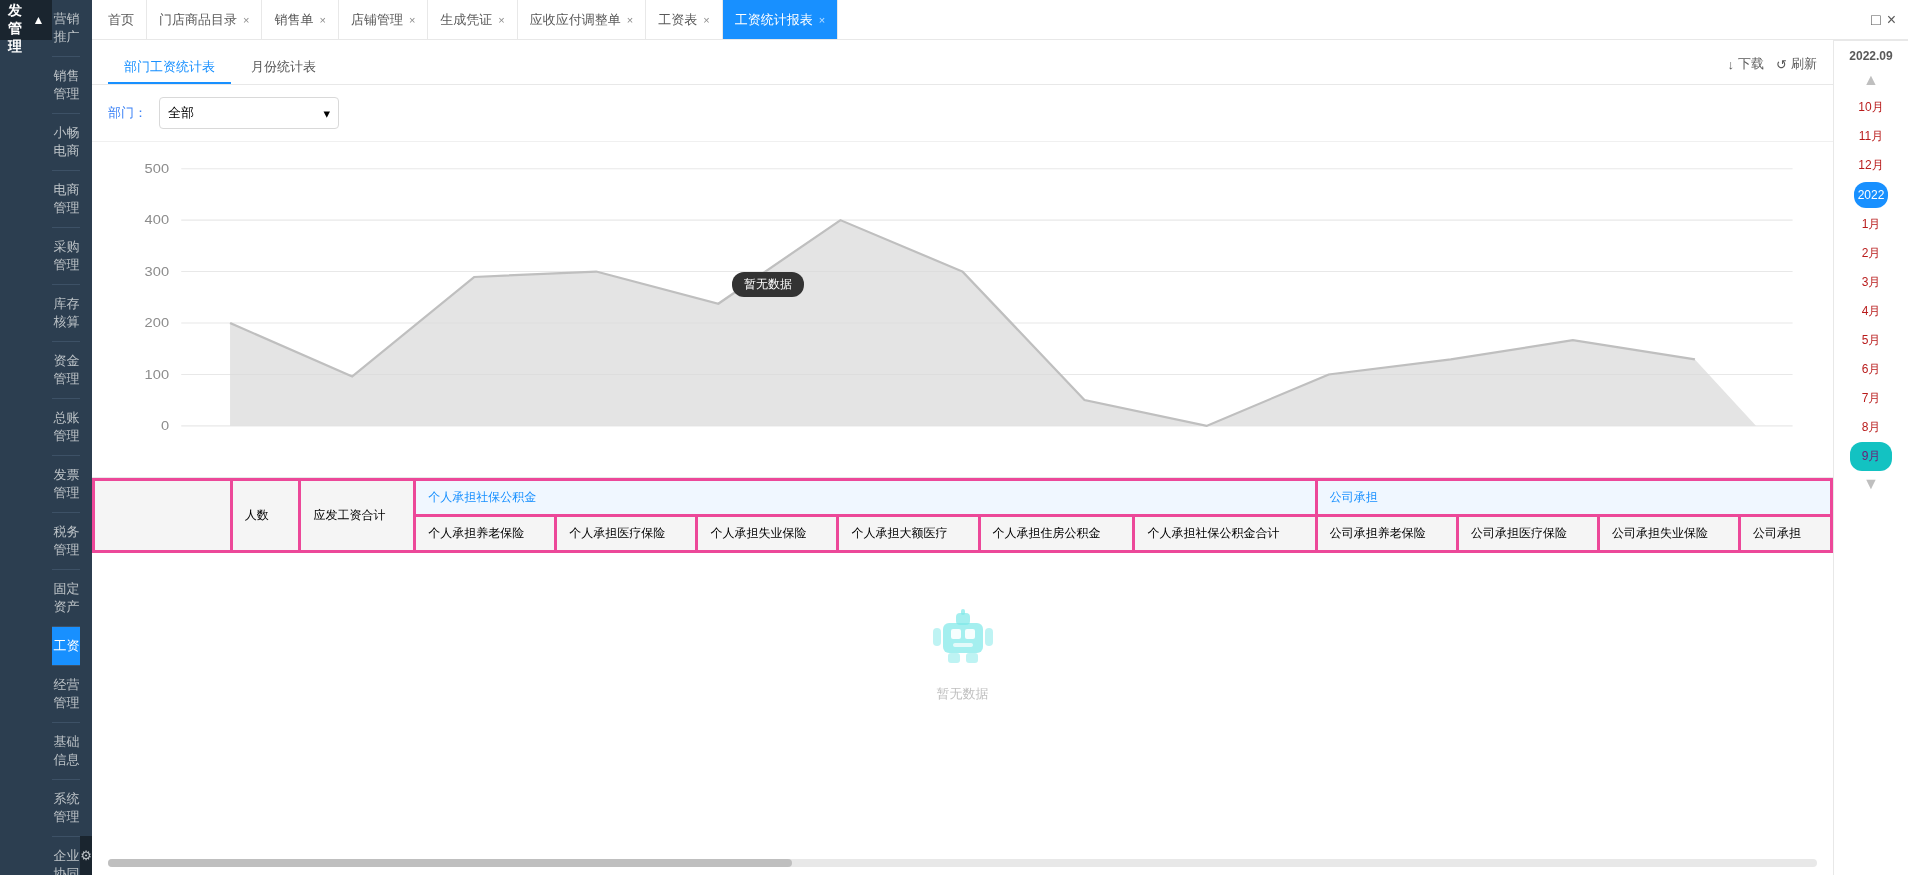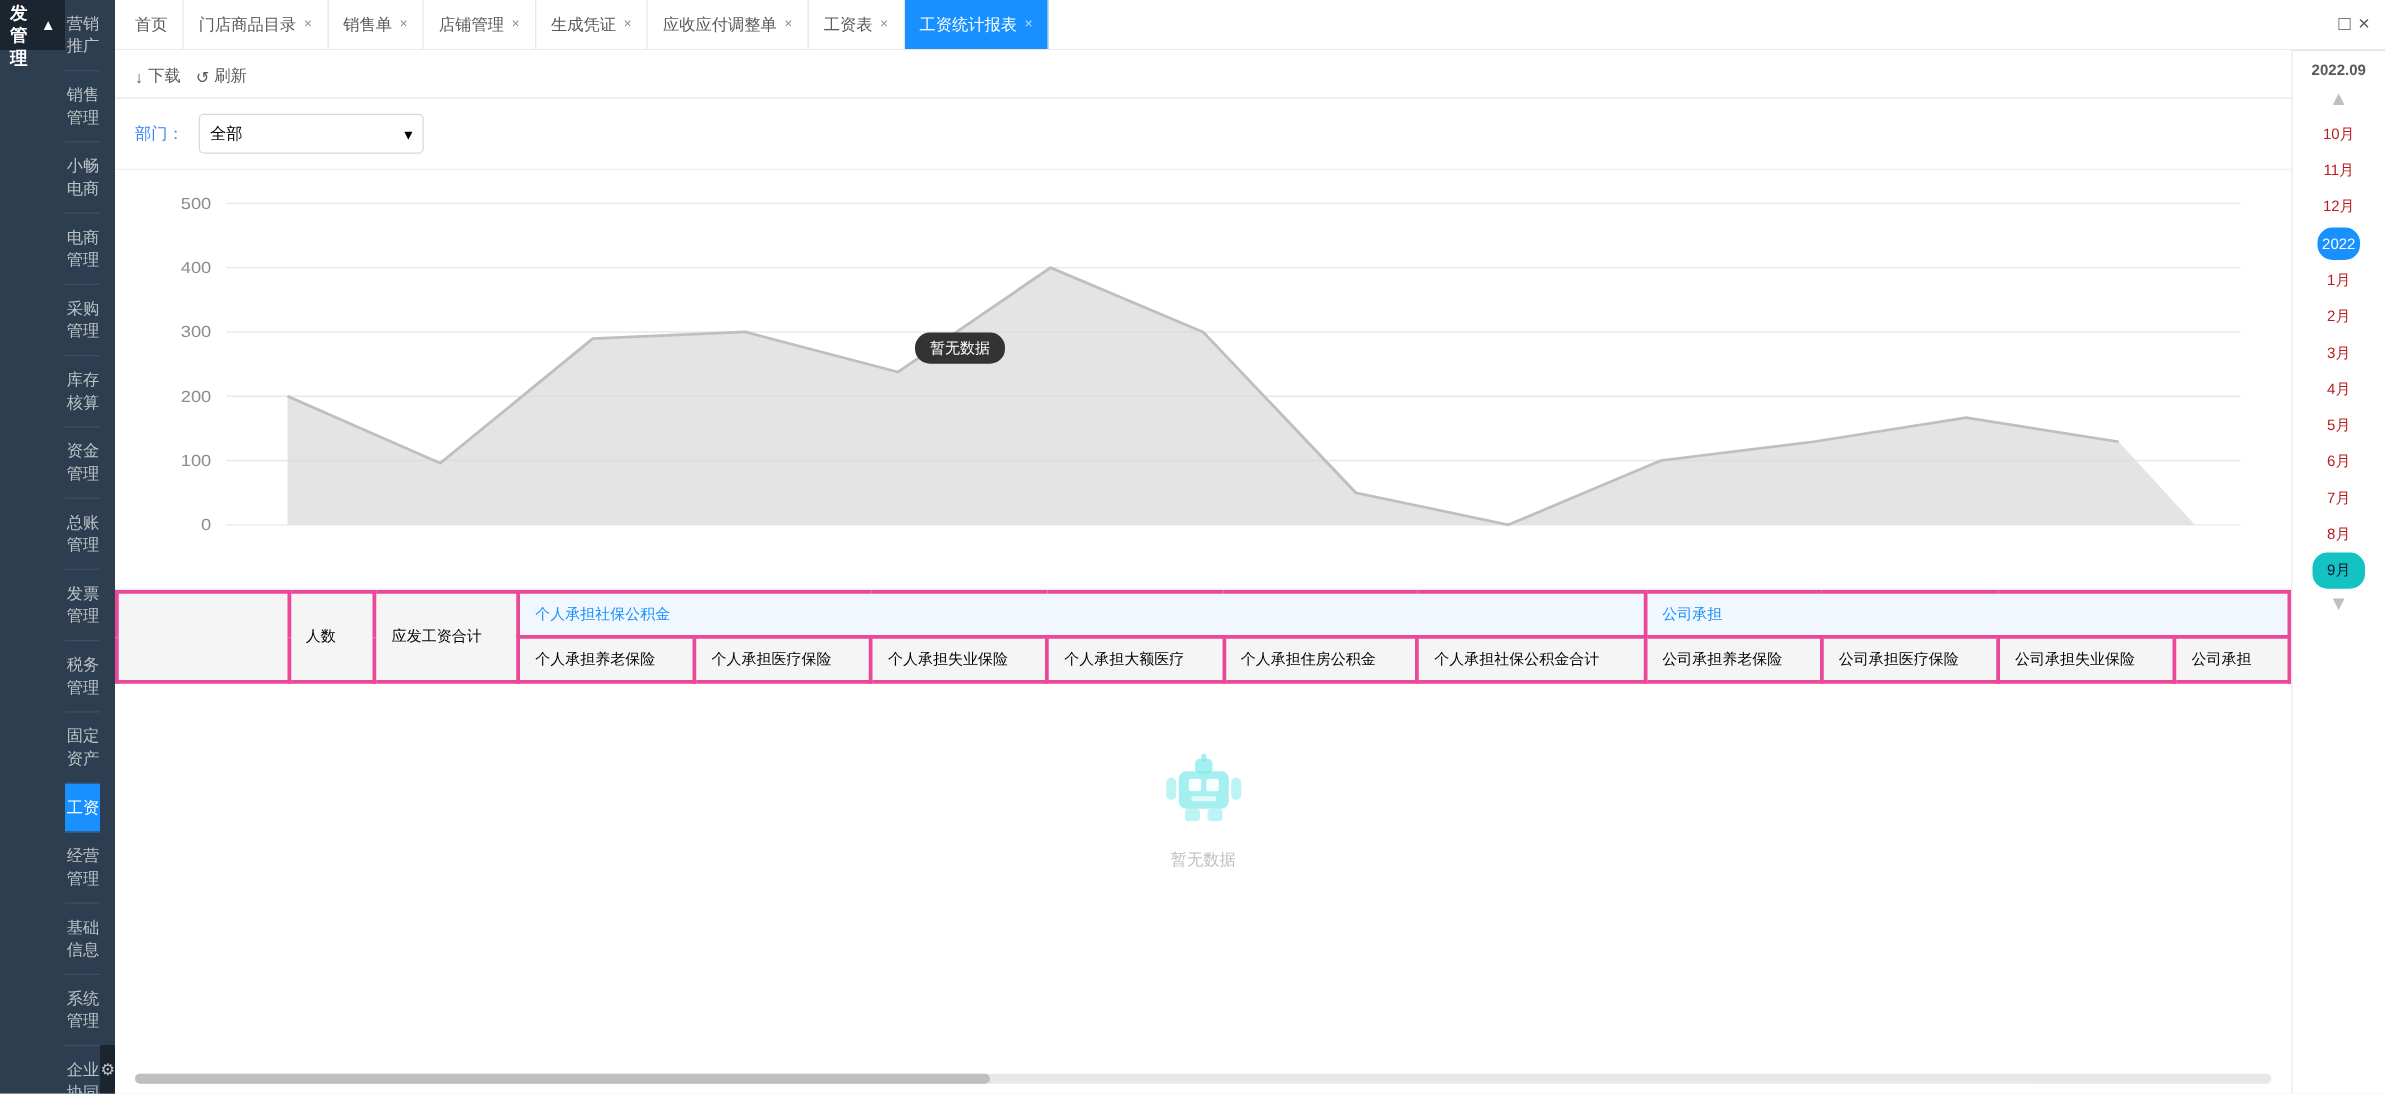--- a/index.html
+++ b/index.html
@@ -55,21 +55,20 @@
     
     .tab-bar {
       background: #fff;
       border-bottom: 1px solid #e8e8e8;
       display: flex;
       align-items: center;
       height: 40px;
       padding: 0 4px;
       flex-shrink: 0;
       overflow-x: auto;
-      font-family: Liberation Mono, monospace;
     }
     .tab-item {
       display: flex;
       align-items: center;
       padding: 0 12px;
       height: 40px;
       font-size: 13px;
       color: #595959;
       cursor: pointer;
       border-right: 1px solid #e8e8e8;
@@ -219,21 +218,21 @@
       flex-shrink: 0;
     }
     .timeline-month {
       color: #b91c1c;
       font-size: 12px;
       padding: 6px 4px;
       cursor: pointer;
       width: 100%;
       text-align: center;
     }
-    .timeline-month.active { background: #13c2c2; color: #0f172a; border-radius: 12px; }
+    .timeline-month.active { background: #13c2c2; color: #701a75; border-radius: 12px; }
     .timeline-month.year-label { background: #1890ff; color: #fff; border-radius: 12px; margin: 2px 4px; width: auto; }
     .timeline-arrow { color: #bfbfbf; font-size: 16px; cursor: pointer; padding: 4px; }
     .timeline-date { font-size: 12px; color: #595959; padding: 8px 4px 4px; border-top: 1px solid #e8e8e8; width: 100%; text-align: center; font-weight: bold; }
 
     
     .chart-svg { width: 100%; height: 300px; }
 
     
     .chart-tooltip {
       position: absolute;
@@ -308,20 +307,24 @@
     <div class="tab-bar-end">
       <span>□</span>
       <span>×</span>
     </div>
   </div>
 
   <div class="content">
     <div class="main-panel">
 
       <div class="sub-tabs">
+        <div class="sub-tabs-left">
+          <div class="sub-tab active">部门工资统计表</div>
+          <div class="sub-tab">月份统计表</div>
+        </div>
         <div class="sub-tabs-right">
           <div class="action-btn">
             <span>↓</span>
             <span>下载</span>
           </div>
           <div class="action-btn">
             <span>↺</span>
             <span>刷新</span>
           </div>
         </div>

